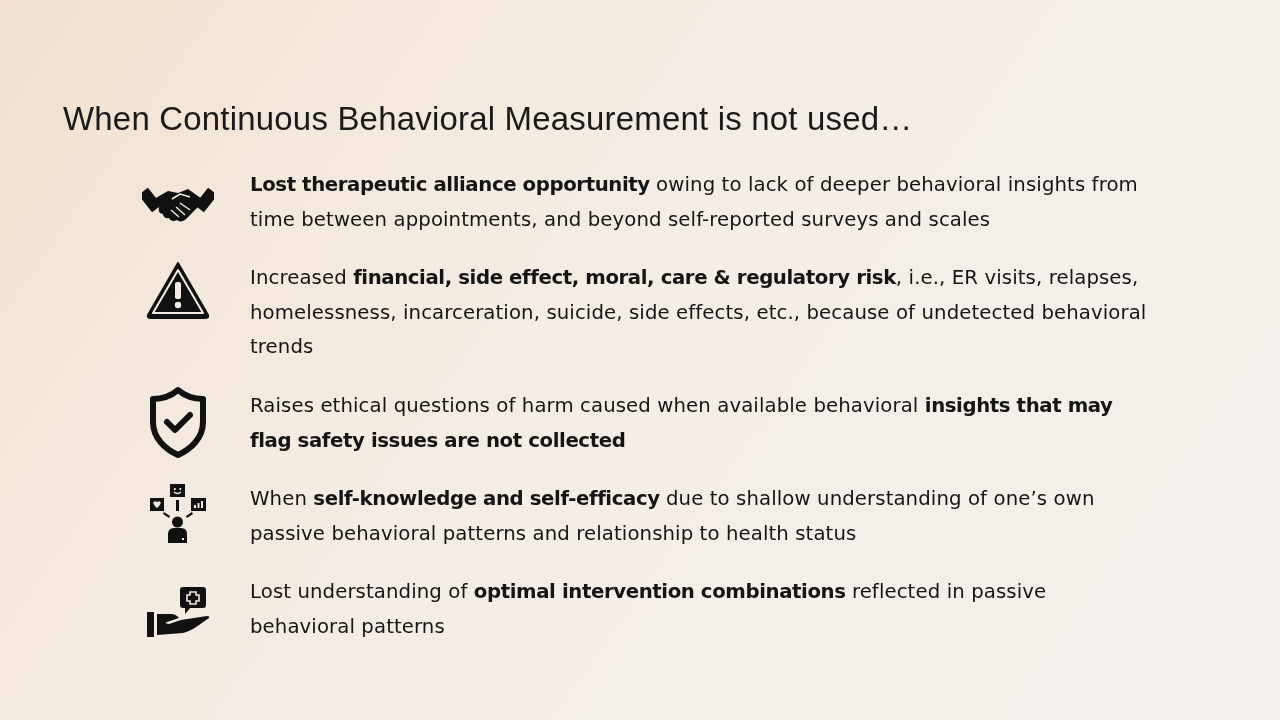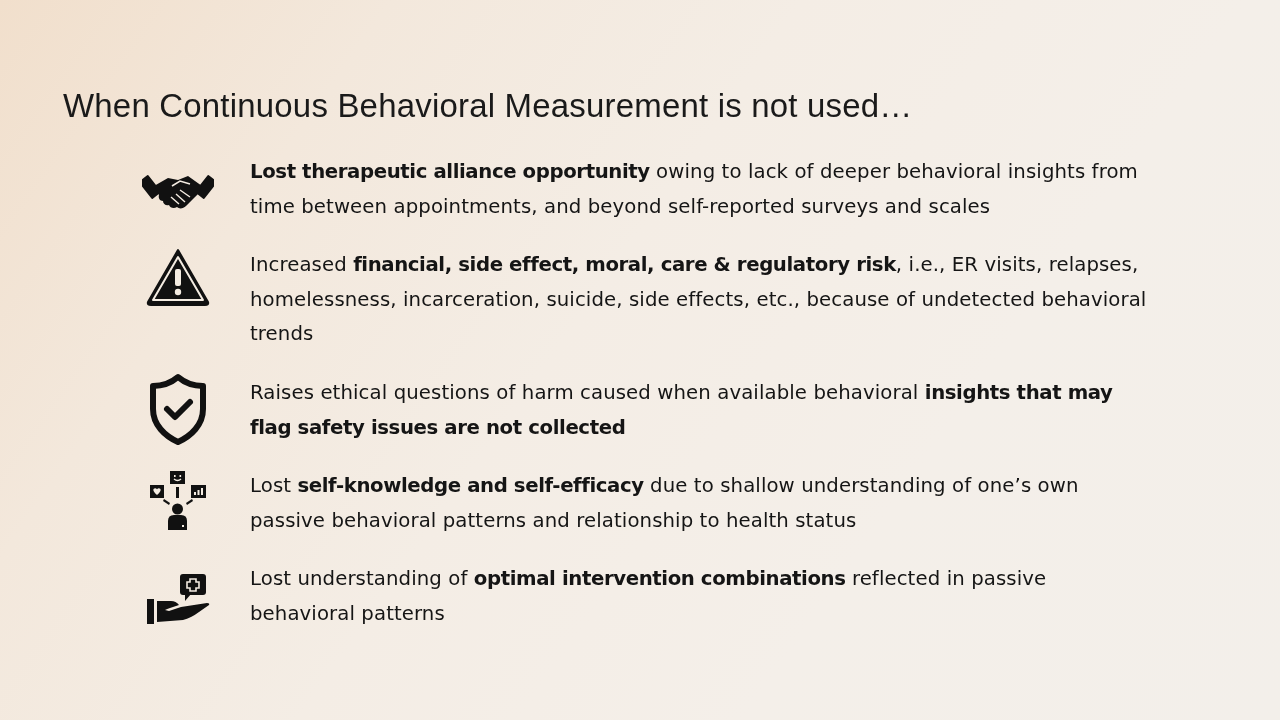--- a/index.html
+++ b/index.html
@@ -3,21 +3,21 @@
 <meta charset="utf-8">
 <style>
   html, body { margin: 0; padding: 0; }
   body {
     width: 1280px; height: 720px; overflow: hidden;
     background: linear-gradient(125deg, #f1dfcc 0%, #f3e8dc 22%, #f4ede5 45%, #f4efe9 70%, #f3efea 100%);
     font-family: "DejaVu Sans", sans-serif;
     color: #111;
     position: relative;
   }
-  .slide { position: absolute; inset: 0; }
+  .slide { position: absolute; inset: 0; margin-top: 13px; }
   .title {
     position: absolute; left: 63px; top: 86px;
     font-family: "Liberation Sans", sans-serif;
     font-size: 34px; font-weight: 300; color: #1a1a1a;
     letter-spacing: 0.2px;
     transform: scaleX(0.97); transform-origin: left center;
     margin: 0;
   }
   .item { position: absolute; left: 0; width: 1280px; }
   .icon {
@@ -101,21 +101,21 @@
           <rect x="33.5" y="7" width="1.6" height="2"></rect>
           <path d="M28 11 Q31.5 14 35 11" stroke="#f4ece2" stroke-width="1.4" fill="none"></path>
           <rect x="48" y="24" width="2" height="3"></rect>
           <rect x="51.5" y="22" width="2" height="5"></rect>
           <rect x="55" y="20" width="2" height="7"></rect>
           <rect x="36" y="57" width="2" height="2"></rect>
         </g>
       </svg>
     </div>
     <div class="text">
-      <span>Lost </span><b>self-knowledge and self-efficacy</b><span> due to shallow understanding of one’s own passive behavioral patterns and relationship to health status</span>
+      <span>When </span><b>self-knowledge and self-efficacy</b><span> due to shallow understanding of one’s own passive behavioral patterns and relationship to health status</span>
     </div>
   </div>
 
   <div class="item" style="top:561px;">
     <div class="icon" style="top:2px;">
       <svg width="70" height="58" viewBox="0 0 70 58">
         <g fill="#111">
           <rect x="37" y="2" width="26" height="21" rx="3"></rect>
           <path d="M42 22 L42 29 L48 22 Z"></path>
           <rect x="4" y="27" width="7" height="25"></rect>

